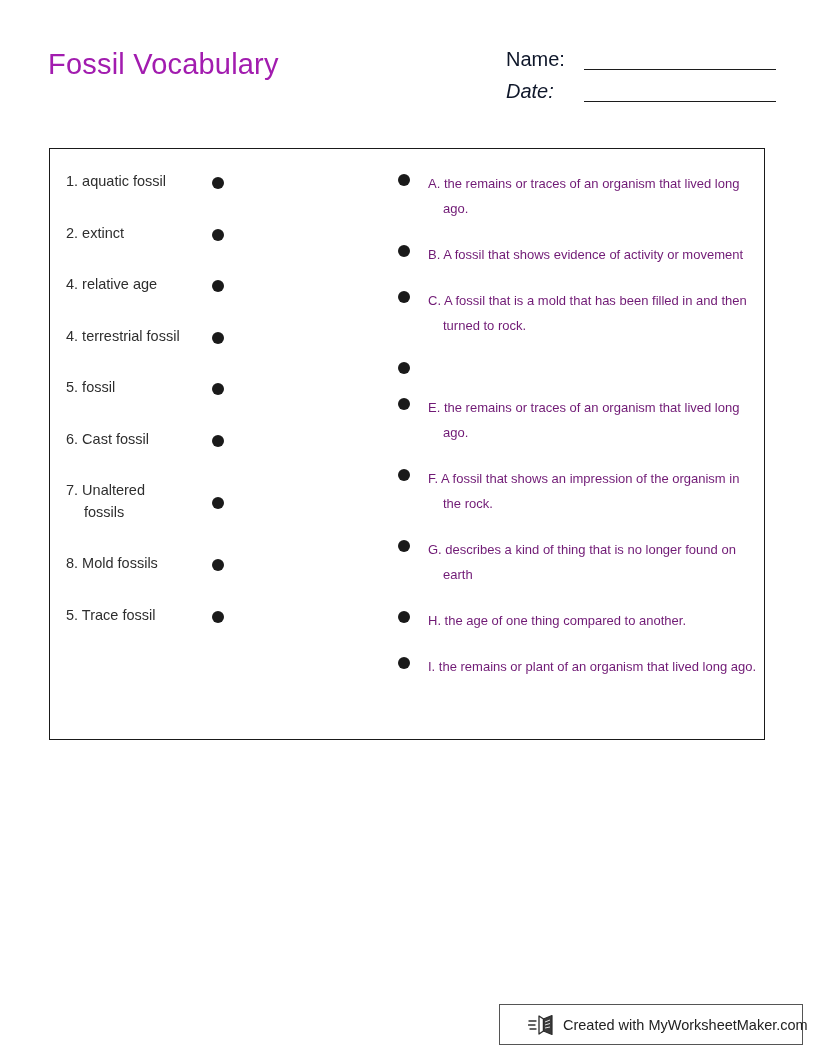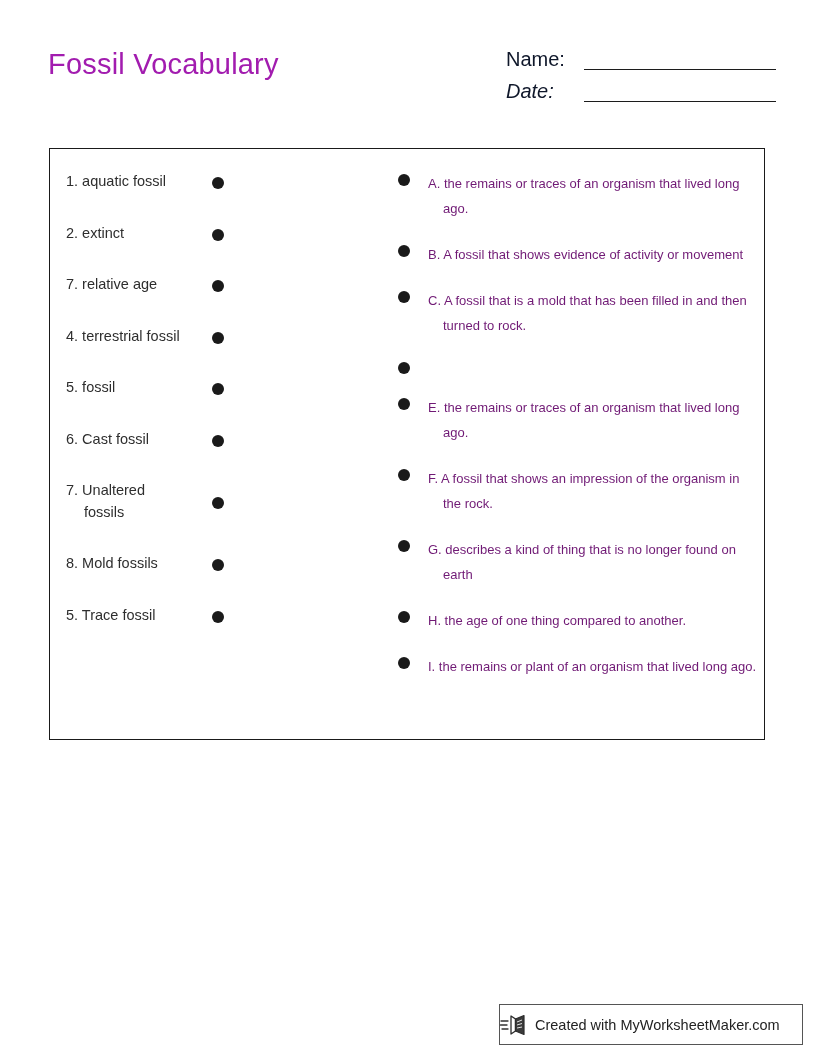--- a/index.html
+++ b/index.html
@@ -136,21 +136,21 @@
     position: absolute;
     left: 499px;
     top: 1004px;
     width: 304px;
     height: 41px;
     border: 1.3px solid #555555;
     box-sizing: border-box;
     background: #ffffff;
     display: flex;
     align-items: center;
-    padding-left: 0;
+    padding-left: 28px;
   }
   #footer-logo-icon {
     width: 28px;
     height: 24px;
     flex: none;
     display: block;
   }
   #footer-text {
     font-size: 14.5px;
     color: #222222;
@@ -186,21 +186,21 @@
           <span class="dot"></span>
         </div>
       </div>
       <div class="term-row">
         <div class="term-text">2. extinct</div>
         <div class="term-dot-cell">
           <span class="dot"></span>
         </div>
       </div>
       <div class="term-row">
-        <div class="term-text">7. relative age</div>
+        <div class="term-text">4. relative age</div>
         <div class="term-dot-cell">
           <span class="dot"></span>
         </div>
       </div>
       <div class="term-row">
         <div class="term-text">4. terrestrial fossil</div>
         <div class="term-dot-cell">
           <span class="dot"></span>
         </div>
       </div>

